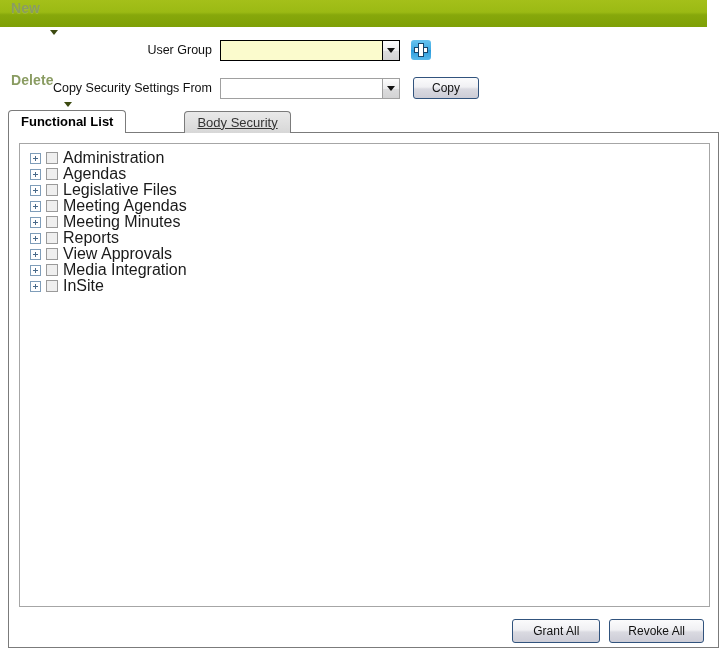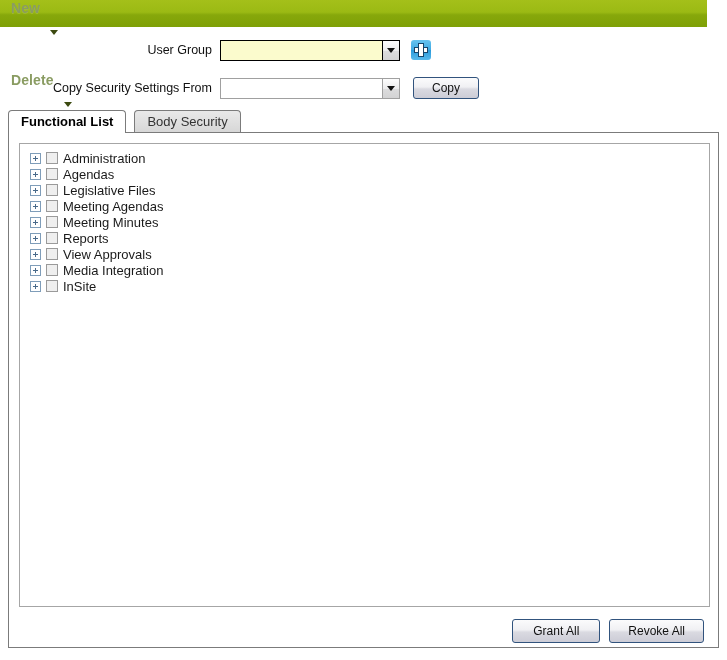--- a/index.html
+++ b/index.html
@@ -169,22 +169,23 @@
     line-height: 20px;
     text-align: center;
   }
   #copy-button { margin-left: 13px; }
 
   
   #tabstrip {
     position: absolute;
     left: 8px; top: 110px;
     display: flex;
-    align-items: flex-start;
+    align-items: center;
     z-index: 3;
+    gap: 40px;
   }
   .tab {
     height: 22px;
     padding: 0 12px;
     box-sizing: border-box;
     border: 1px solid #7b7b7b;
     border-bottom: none;
     border-radius: 4px 4px 0 0;
     font-size: 13px;
     line-height: 21px;
@@ -196,21 +197,22 @@
     color: #000;
     font-weight: bold;
     height: 23px;
     line-height: 22px;
     position: relative;
     z-index: 4;
   }
   .tab.inactive {
     background: linear-gradient(to bottom,#e9e9e9 0%,#d7d7d7 100%);
     color: #333;
-    margin-left: 8px;
+    margin-left: 18px;
+    text-decoration: underline;
   }
 
   
   #tab-panel {
     position: absolute;
     left: 8px; top: 132px;
     width: 711px;
     height: 516px;
     box-sizing: border-box;
     border: 1px solid #7b7b7b;
@@ -254,21 +256,21 @@
     width: 12px; height: 12px;
     box-sizing: border-box;
     border: 1px solid #9a9a9a;
     background: #efefef;
     margin-left: 5px;
     flex: 0 0 auto;
     cursor: pointer;
   }
   .tree-label {
     margin-left: 5px;
-    font-size: 13px;
+    font-size: 16px;
     color: #1a1a1a;
     white-space: nowrap;
   }
 
   
   #panel-actions {
     position: absolute;
     right: 14px; bottom: 4px;
     display: flex;
     gap: 9px;

